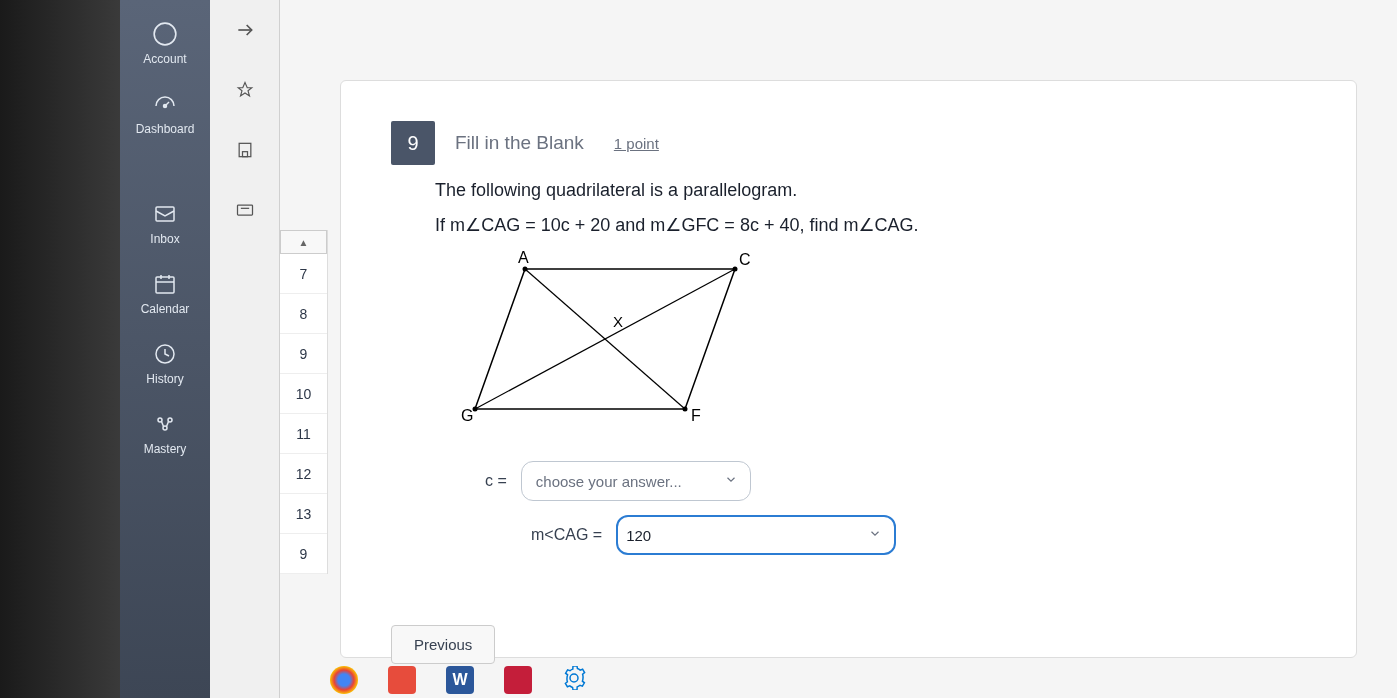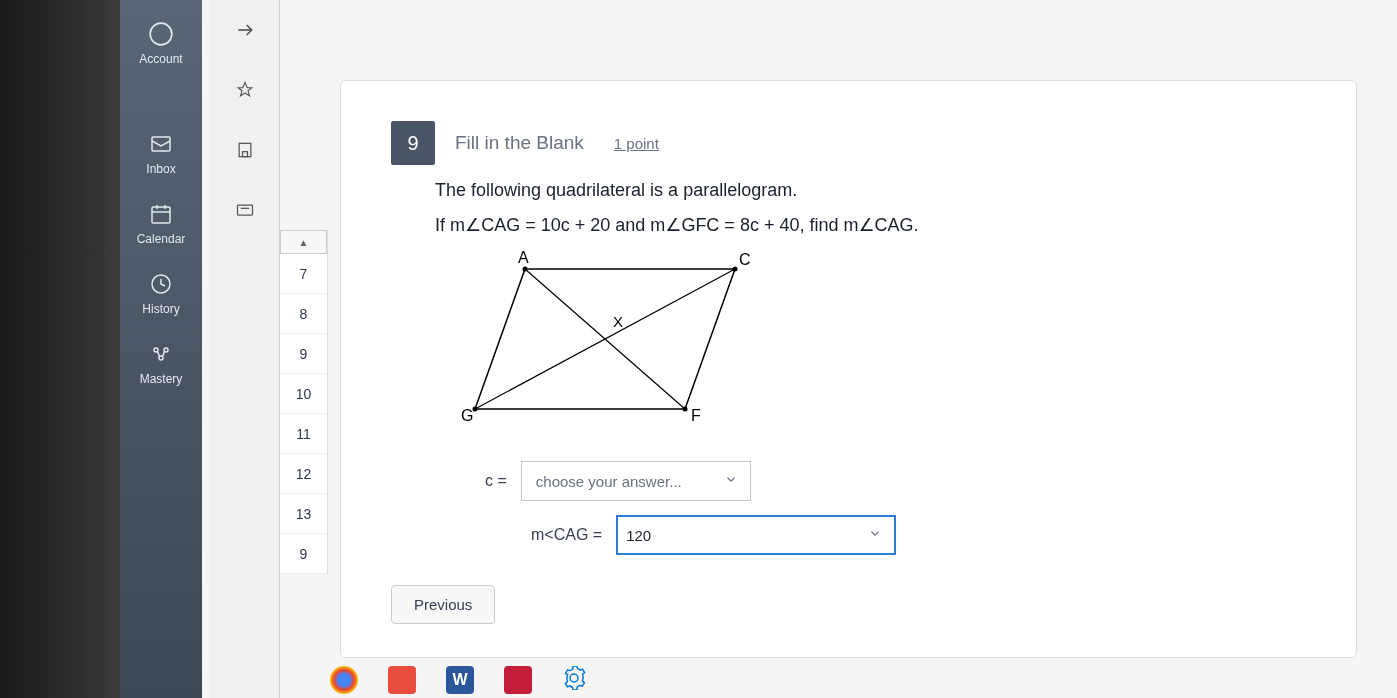--- a/index.html
+++ b/index.html
@@ -8,21 +8,21 @@
       background: #f5f5f5;
       width: 1397px;
       height: 698px;
       overflow: hidden;
       position: relative;
     }
     .global-nav {
       position: absolute;
       left: 120px;
       top: 0;
-      width: 82px;
+      width: 90px;
       height: 698px;
       background: #4a5568;
       background: linear-gradient(180deg, #5a6578 0%, #3d4655 100%);
       display: flex;
       flex-direction: column;
       align-items: center;
       padding-top: 10px;
       color: #e2e8f0;
     }
     .nav-item {
@@ -146,21 +146,21 @@
       margin-left: 94px;
       margin-bottom: 14px;
       font-size: 16px;
       color: #374151;
     }
     .dropdown {
       position: relative;
       min-width: 230px;
       height: 40px;
       border: 1px solid #bfc7d1;
-      border-radius: 0;
+      border-radius: 12px;
       background: #fff;
       display: flex;
       align-items: center;
       padding: 0 40px 0 14px;
       color: #6b7280;
       cursor: pointer;
       font-size: 15px;
     }
     .dropdown.selected {
       border: 2px solid #2b7cd3;
@@ -169,21 +169,21 @@
       padding-left: 8px;
     }
     .dropdown .chev {
       position: absolute;
       right: 12px;
       top: 50%;
       transform: translateY(-50%);
       color: #6b7280;
     }
     .prev-btn {
-      margin-top: 16px;
+      margin-top: 56px;
       padding: 10px 22px;
       background: #f8f8f8;
       border: 1px solid #ccc;
       border-radius: 4px;
       font-size: 15px;
       color: #374151;
       cursor: pointer;
     }
     .taskbar {
       position: absolute;
@@ -214,20 +214,30 @@
 <div class="left-edge"></div>
 
 <div class="global-nav">
   <div class="nav-item">
     <span class="nav-icon">
       <svg width="26" height="26" viewBox="0 0 24 24" fill="none" stroke="#e2e8f0" stroke-width="1.5">
           <circle cx="12" cy="12" r="10"></circle>
         </svg>
     </span>
     <span class="nav-label">Account</span>
+  </div>
+  <div class="nav-item">
+    <span class="nav-icon">
+      <svg width="24" height="24" viewBox="0 0 24 24" fill="none" stroke="#e2e8f0" stroke-width="1.5">
+          <path d="M3 14a9 9 0 0 1 18 0"></path>
+          <circle cx="12" cy="14" r="1.5" fill="#e2e8f0"></circle>
+          <line x1="12" y1="14" x2="16" y2="10"></line>
+        </svg>
+    </span>
+    <span class="nav-label">Dashboard</span>
   </div>
   <div style="height:40px"></div>
   <div class="nav-item">
     <span class="nav-icon">
       <svg width="24" height="24" viewBox="0 0 24 24" fill="none" stroke="#e2e8f0" stroke-width="1.5">
           <rect x="3" y="5" width="18" height="14" rx="1"></rect>
           <path d="M3 9l9 5 9-5"></path>
         </svg>
     </span>
     <span class="nav-label">Inbox</span>

